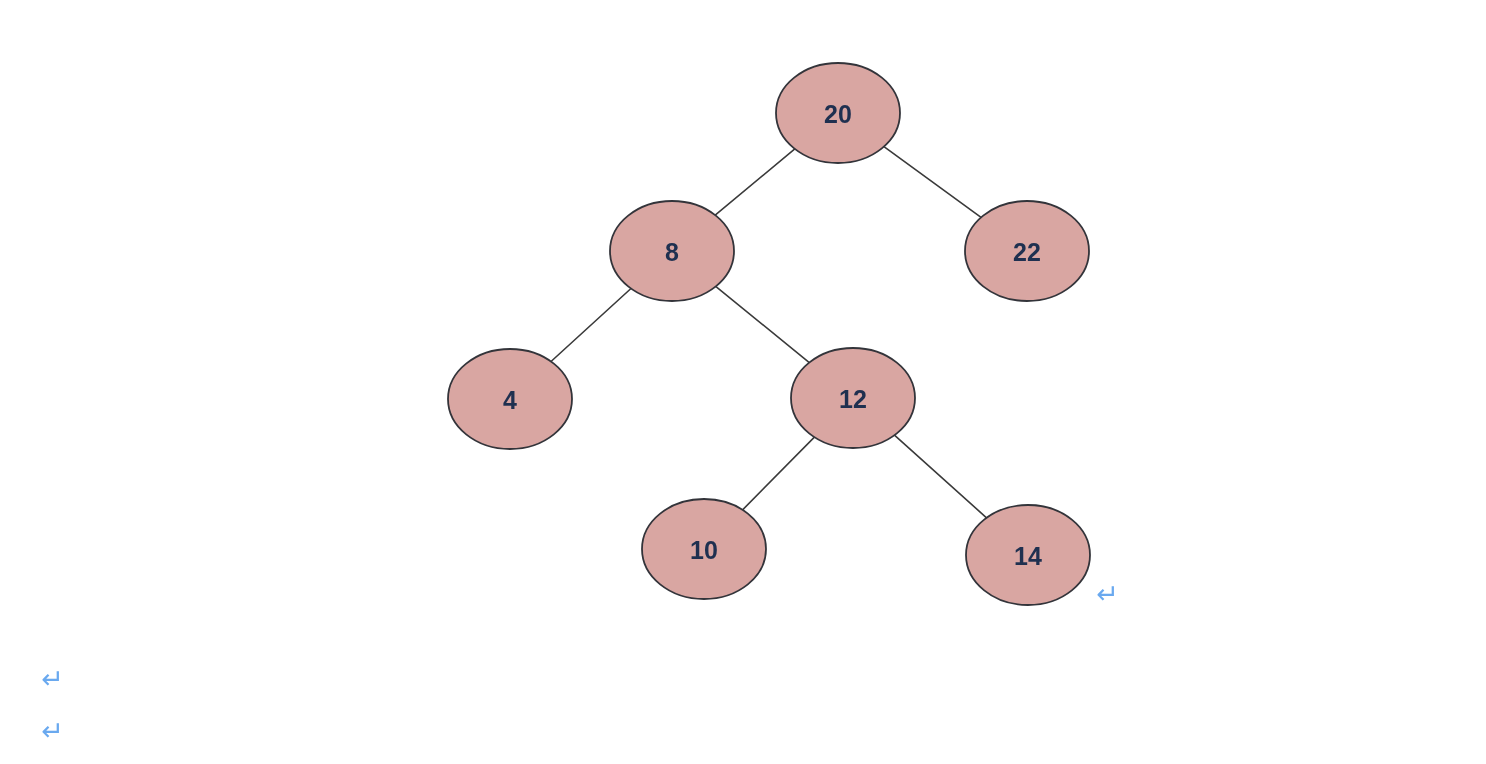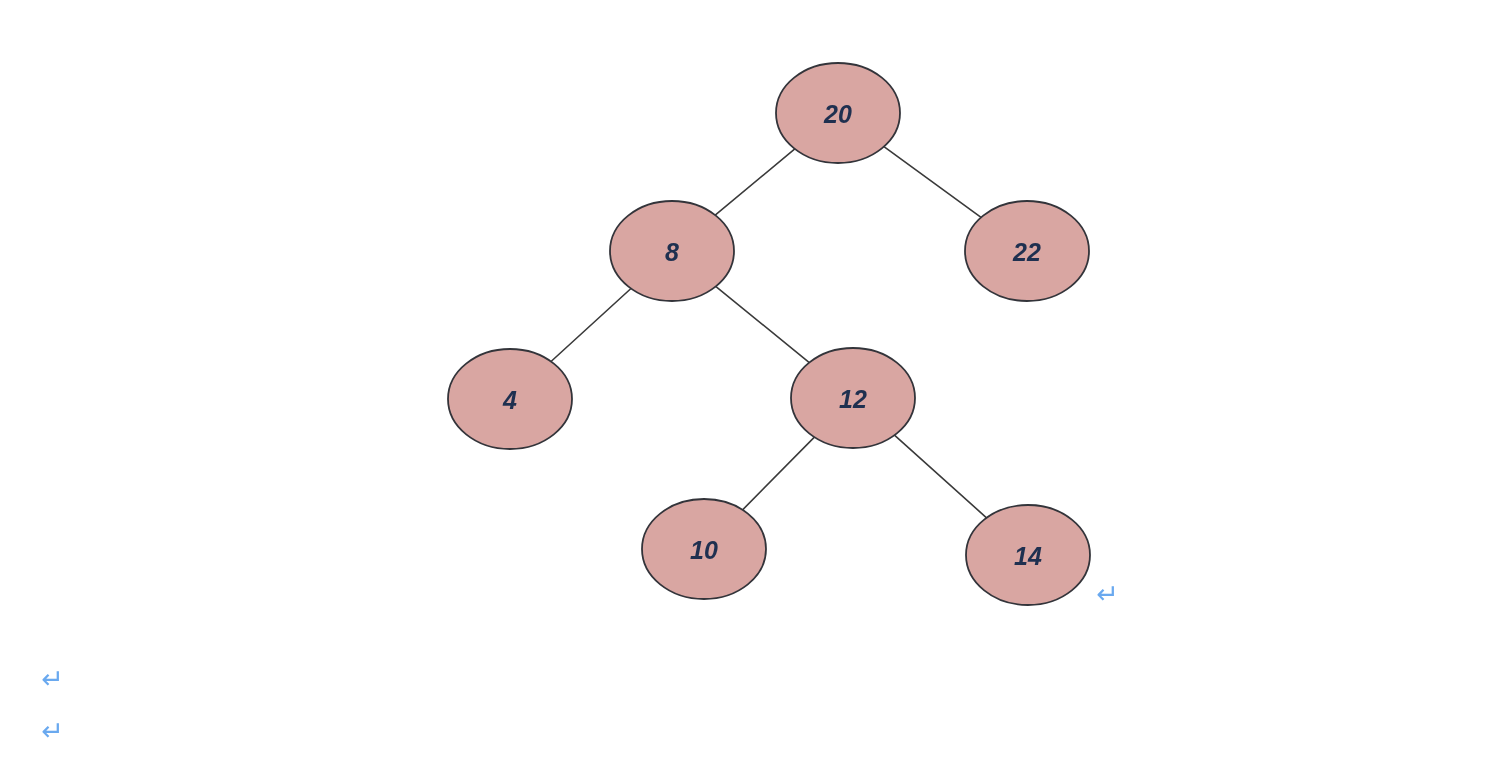--- a/index.html
+++ b/index.html
@@ -15,21 +15,20 @@
     font-family: "Liberation Sans", sans-serif;
     position: relative;
   }
   #canvas-root {
     position: absolute;
     left: 0;
     top: 0;
     width: 1486px;
     height: 764px;
     background: #ffffff;
-    font-style: italic;
   }
   svg#tree-svg {
     position: absolute;
     left: 0;
     top: 0;
     width: 1486px;
     height: 764px;
     display: block;
   }
   .edge-line {

